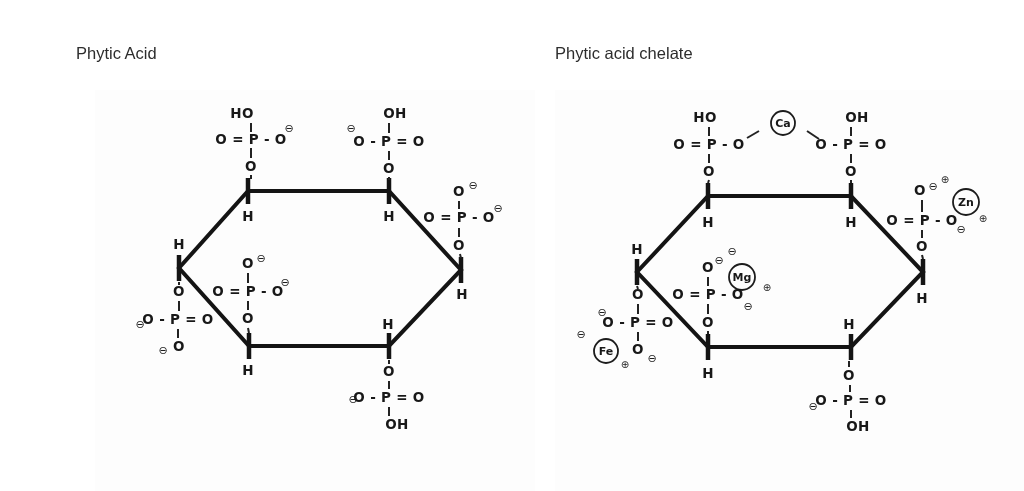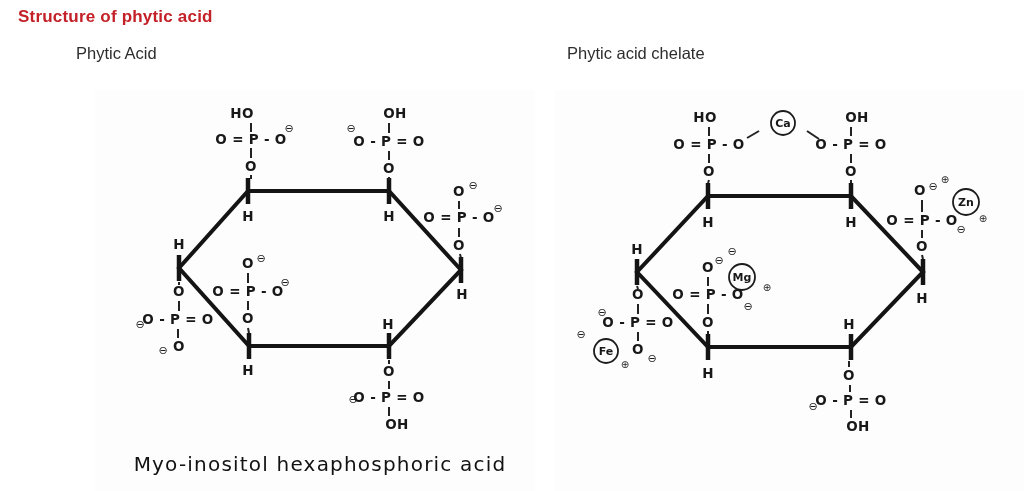--- a/index.html
+++ b/index.html
@@ -2,35 +2,34 @@
 <html><head>
 <meta charset="utf-8">
 <style>
   *{margin:0;padding:0;box-sizing:border-box}
   html,body{background:#ffffff}
   body{width:1024px;height:491px;overflow:hidden}
   .page{position:relative;width:1024px;height:491px;background:#ffffff;font-family:"Liberation Sans",sans-serif}
   .title{position:absolute;left:18px;top:7px;font-size:17px;font-weight:700;letter-spacing:.2px}
   .subhead{position:absolute;top:44px;font-size:16.5px;color:#2d2d2d}
   .left-head{left:76px}
-  .right-head{left:567px}
+  .right-head{left:555px}
   .panel{position:absolute;top:90px;height:401px;background:#fdfdfd}
   .panel svg{position:absolute;left:0;top:0}
   .atom{position:absolute;transform:translate(-50%,-50%);font-family:"DejaVu Sans",sans-serif;
         font-size:13.5px;font-weight:700;color:#181818;white-space:nowrap;letter-spacing:.3px;line-height:1}
   .chg{font-size:11px;font-weight:400;letter-spacing:0;color:#1d1d1d}
   .plus{font-size:10px;font-weight:400;letter-spacing:0;color:#1d1d1d}
   .caption{position:absolute;left:225px;top:362px;transform:translateX(-50%);
            font-family:"DejaVu Sans",sans-serif;font-size:20px;color:#121212;letter-spacing:1.2px;white-space:nowrap}
 </style>
 </head>
 <body>
 
 <div class="page">
-  <div class="title" style="color: rgb(195, 33, 39);">Structure of phytic acid</div>
   <div class="subhead left-head">Phytic Acid</div>
   <div class="subhead right-head">Phytic acid chelate</div>
 
   <div class="panel" id="panel-left" style="left:95px;width:440px">
     <svg id="svg-left" width="440" height="401" viewBox="0 0 440 401">
         <polygon points="153,101 294,101 366,180 294,256 154,256 84,178" fill="none" stroke="#141414" stroke-width="4" stroke-linejoin="miter"></polygon>
         <line x1="153" y1="88" x2="153" y2="114" stroke="#141414" stroke-width="4.5" stroke-linecap="butt"></line>
         <line x1="294" y1="88" x2="294" y2="114" stroke="#141414" stroke-width="4.5" stroke-linecap="butt"></line>
         <line x1="366" y1="167" x2="366" y2="193" stroke="#141414" stroke-width="4.5" stroke-linecap="butt"></line>
         <line x1="294" y1="243" x2="294" y2="269" stroke="#141414" stroke-width="4.5" stroke-linecap="butt"></line>
@@ -48,21 +47,20 @@
         <line x1="153" y1="183" x2="153" y2="193" stroke="#222222" stroke-width="2" stroke-linecap="butt"></line>
         <line x1="153" y1="211" x2="153" y2="220" stroke="#222222" stroke-width="2" stroke-linecap="butt"></line>
         <line x1="153" y1="238" x2="154" y2="243" stroke="#222222" stroke-width="2" stroke-linecap="butt"></line>
         <line x1="84" y1="192" x2="84" y2="195" stroke="#222222" stroke-width="2" stroke-linecap="butt"></line>
         <line x1="84" y1="211" x2="84" y2="221" stroke="#222222" stroke-width="2" stroke-linecap="butt"></line>
         <line x1="83" y1="239" x2="83" y2="248" stroke="#222222" stroke-width="2" stroke-linecap="butt"></line>
         <line x1="294" y1="270" x2="294" y2="274" stroke="#222222" stroke-width="2" stroke-linecap="butt"></line>
         <line x1="294" y1="291" x2="294" y2="299" stroke="#222222" stroke-width="2" stroke-linecap="butt"></line>
         <line x1="294" y1="317" x2="294" y2="326" stroke="#222222" stroke-width="2" stroke-linecap="butt"></line>
       </svg>
-    <div class="caption">Myo-inositol hexaphosphoric acid</div>
   <span class="atom" style="left: 147px; top: 24px;">HO</span>
       <span class="atom" style="left: 156px; top: 50px;">O = P - O</span>
       <span class="atom chg" style="left: 194px; top: 38px;">⊖</span>
       <span class="atom" style="left: 156px; top: 77px;">O</span>
       <span class="atom" style="left: 300px; top: 24px;">OH</span>
       <span class="atom chg" style="left: 256px; top: 38px;">⊖</span>
       <span class="atom" style="left: 294px; top: 52px;">O - P = O</span>
       <span class="atom" style="left: 294px; top: 79px;">O</span>
       <span class="atom" style="left: 153px; top: 127px;">H</span>
       <span class="atom" style="left: 294px; top: 127px;">H</span>

